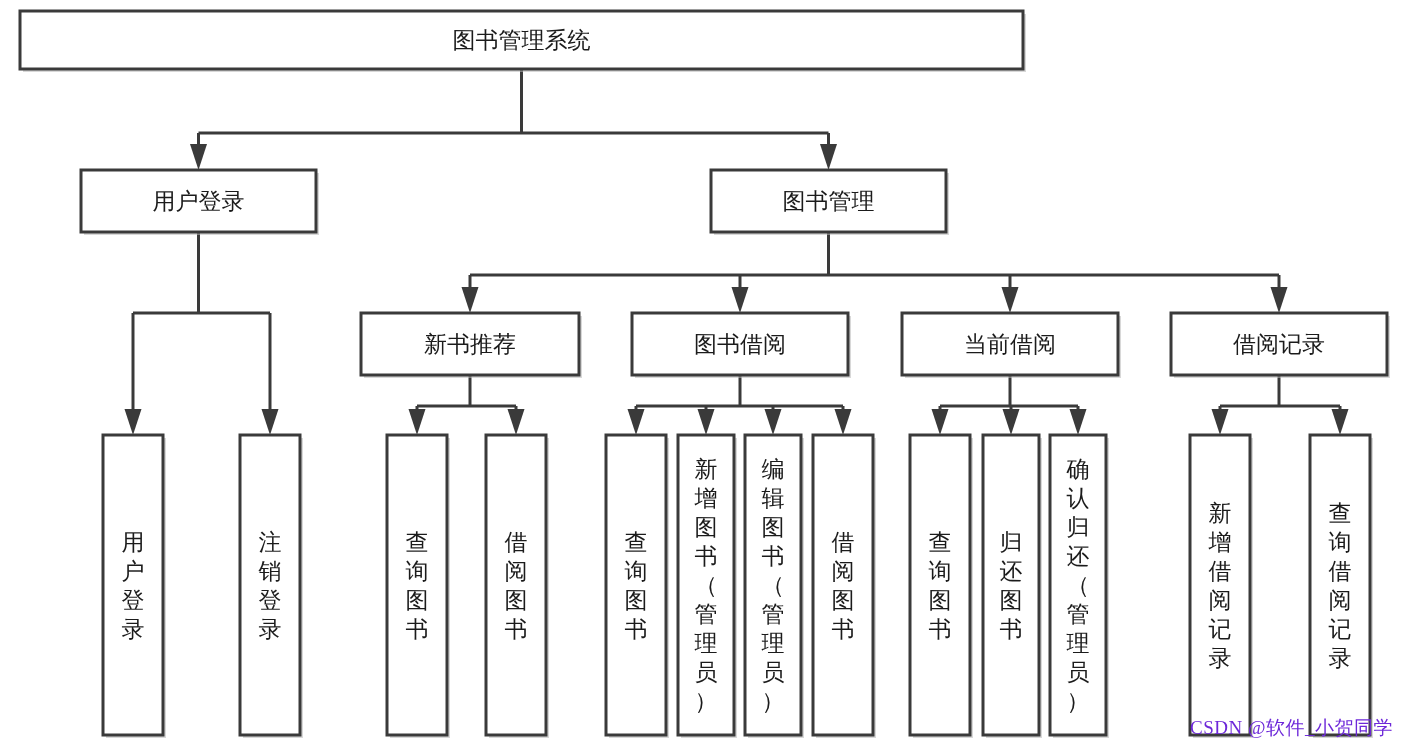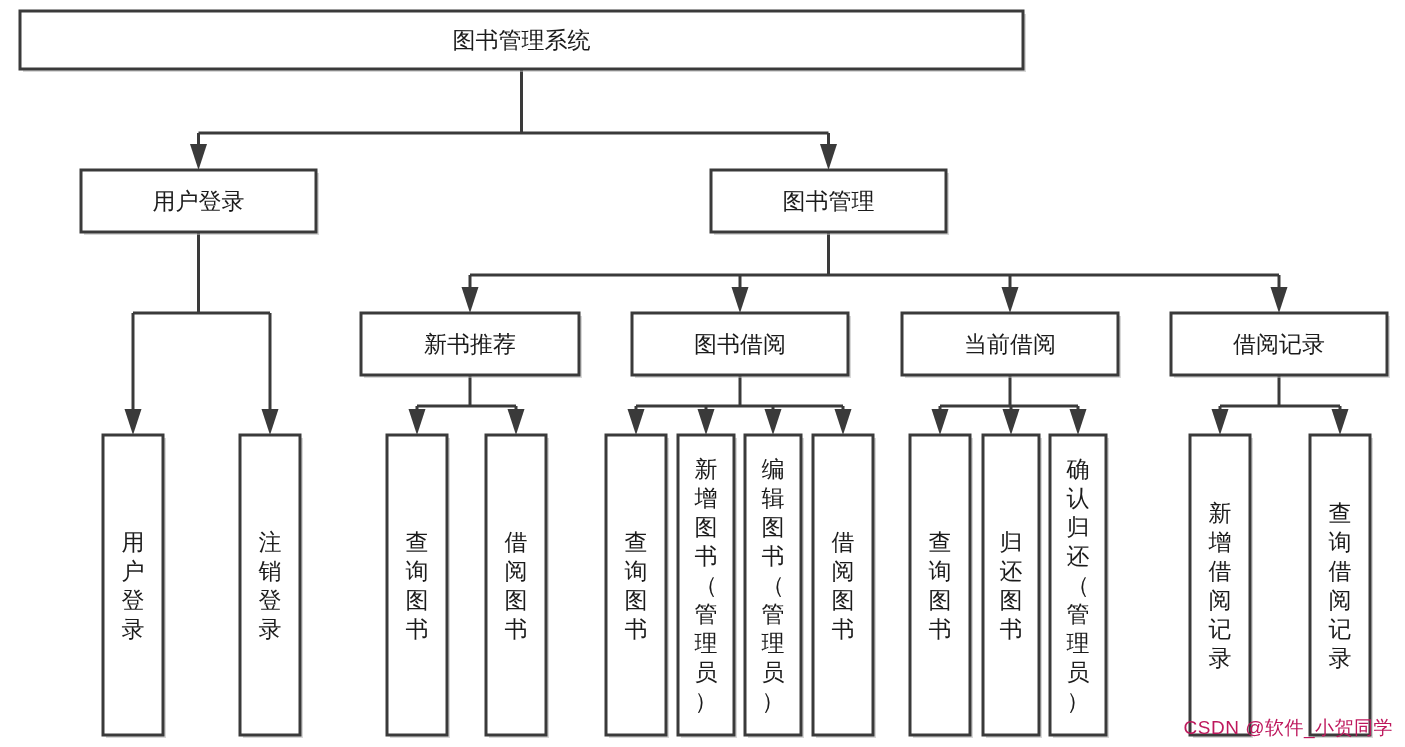--- a/index.html
+++ b/index.html
@@ -53,23 +53,23 @@
   .node-label-v {
     font-family: "DejaVu Sans", "Liberation Sans", sans-serif;
     font-size: 23px;
     fill: #1b1b1b;
     text-anchor: middle;
   }
   .watermark {
     position: absolute;
     right: 12px;
     bottom: 6px;
-    font-family: Liberation Sans, sans-serif;
+    font-family: Liberation Serif, serif;
     font-size: 19px;
-    color: #be185d;
+    color: #6d28d9;
     white-space: nowrap;
     letter-spacing: 0.5px;
     pointer-events: none;
   }
 </style>
 </head>
 <body>
 
 <div id="diagram-root">
   <svg class="diagram-canvas" id="diagram-svg" viewBox="0 0 1405 747" xmlns="http://www.w3.org/2000/svg">

